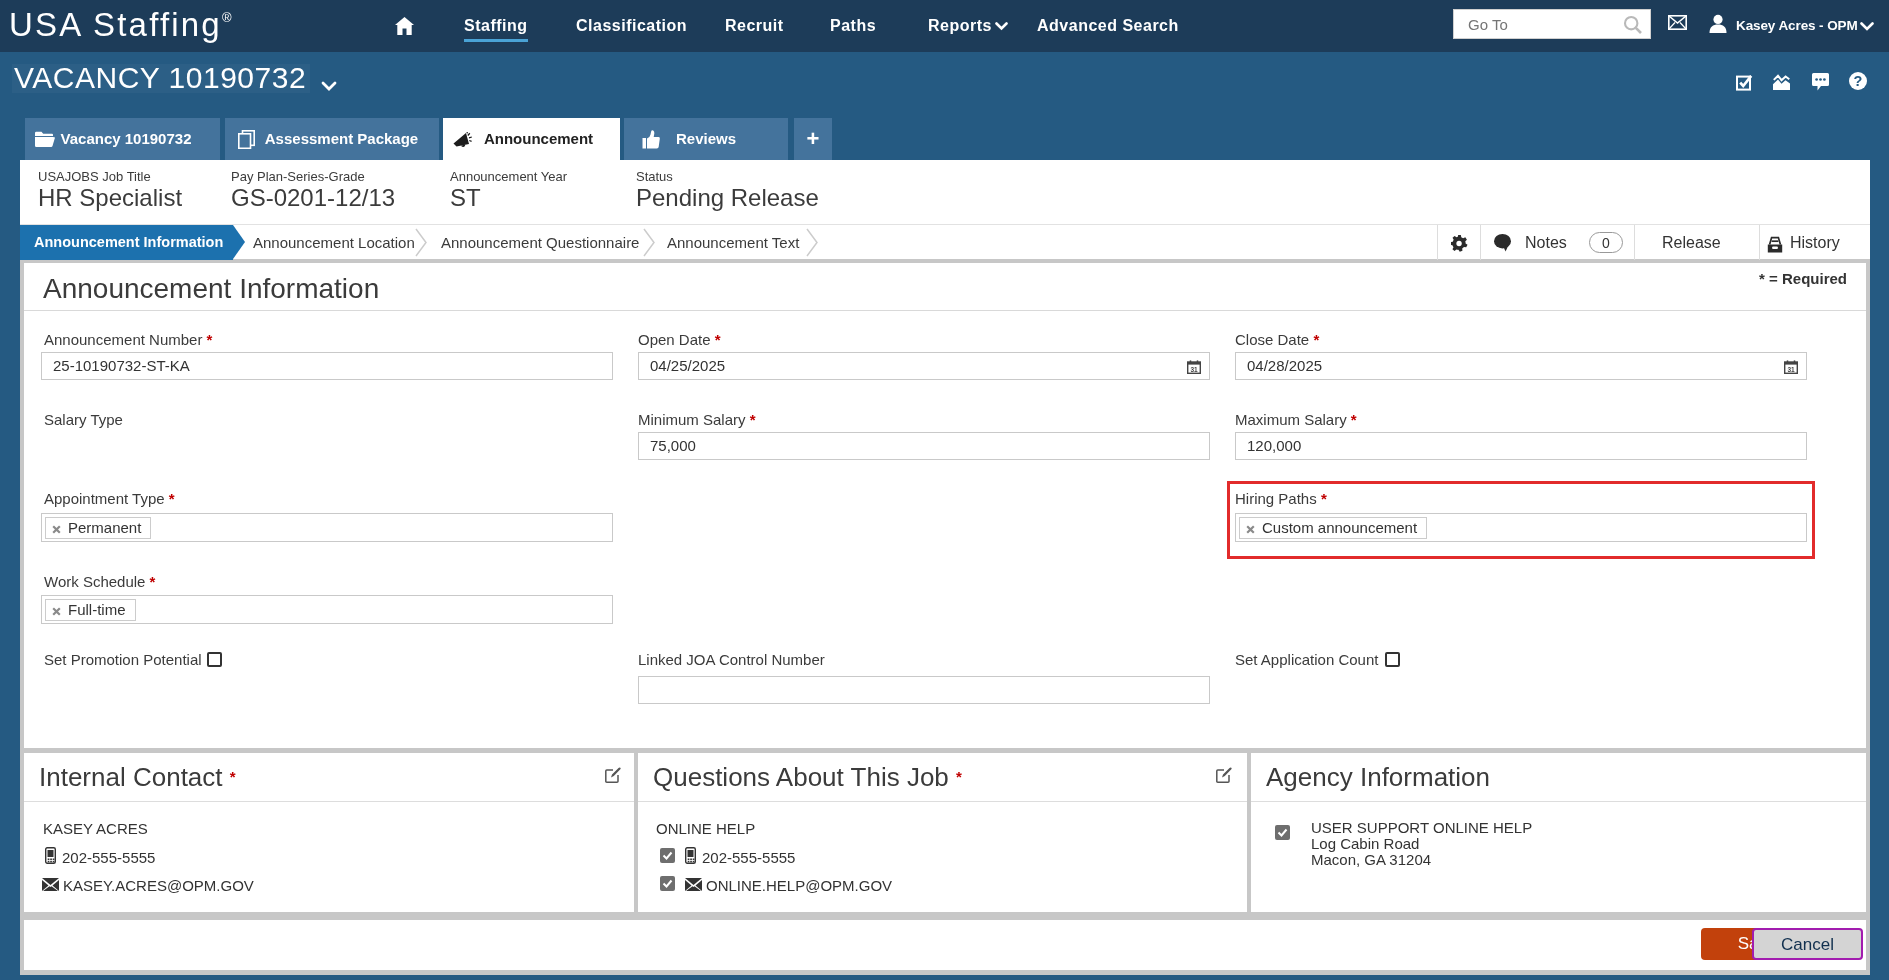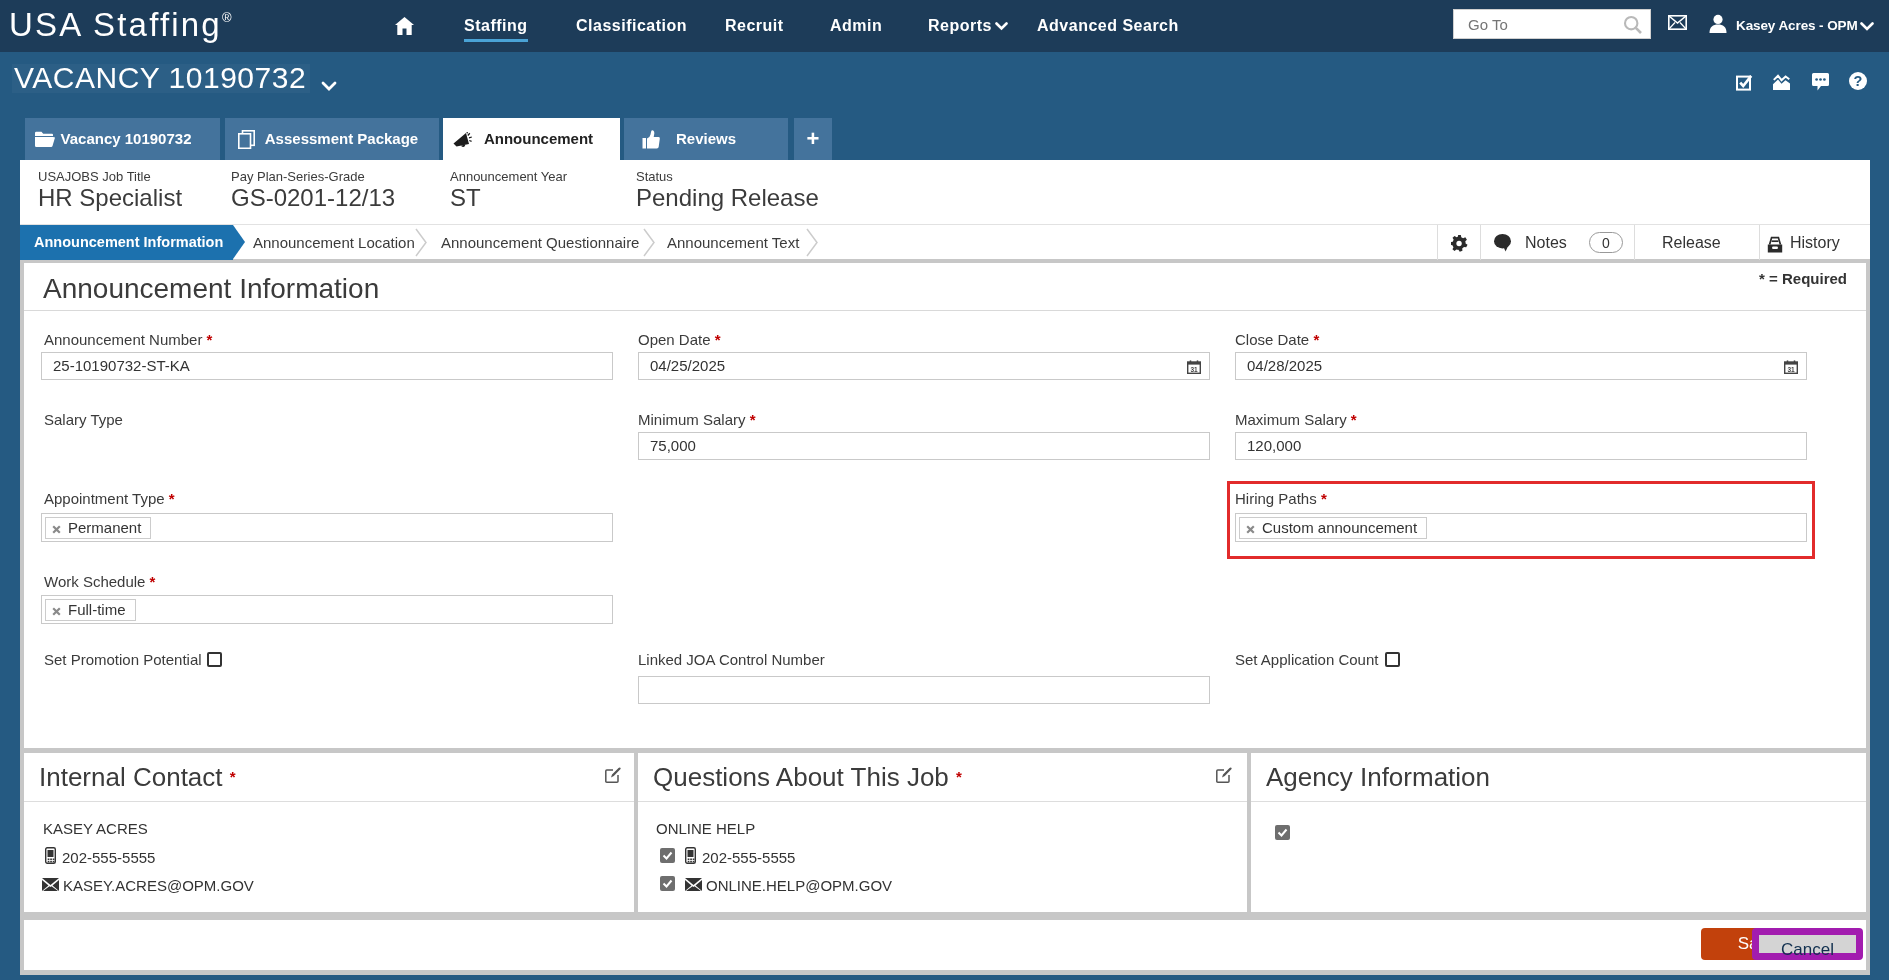--- a/index.html
+++ b/index.html
@@ -59,35 +59,35 @@
 .ptitle { position:absolute; left:15px; top:9px; font-size:26px; color:#3b3b3b; }
 .phr { position:absolute; left:0; top:48px; width:100%; height:1px; background:#ddd; }
 .ptext { font-size:15px; color:#333; position:absolute; }
 .gcheck { position:absolute; width:15px; height:15px; background:#6e6e6e; border-radius:2px; }
 .gcheck svg { position:absolute; left:1px; top:1px; }
 
 
 #footer { position:absolute; left:4px; top:760px; width:1842px; height:50px; background:#fff; }
 .btn { position:absolute; top:8px; height:32px; border-radius:4px; font-size:17px; text-align:center; line-height:32px; }
 #savebtn { left:1677px; width:112px; background:#c2410c; color:#fff; }
-#cancelbtn { left:1728px; width:111px; background:#d4d4d4; color:#11304f; border:7px solid #a21caf; line-height:30px; }
+#cancelbtn { left:1728px; width:111px; background:#d4d4d4; color:#11304f; border:2px solid #a21caf; line-height:30px; }
 </style>
 </head>
 <body>
 
 <div id="topnav">
   <div id="logo">USA Staffing<sup>®</sup></div>
   <svg class="abs" style="left:395px;top:17px" width="19" height="18" viewBox="0 0 19 18">
       <path d="M9.5 0 L19 8 L16.7 8 L16.7 18 L11.5 18 L11.5 11.5 L7.5 11.5 L7.5 18 L2.3 18 L2.3 8 L0 8 Z" fill="#fff"></path>
     </svg>
   <div class="navitem" style="left:464px">Staffing</div>
   <div id="nav-underline"></div>
   <div class="navitem" style="left:576px">Classification</div>
   <div class="navitem" style="left:725px">Recruit</div>
-  <div class="navitem" style="left:830px">Admin</div>
+  <div class="navitem" style="left:830px">Paths</div>
   <div class="navitem" style="left:928px">Reports</div>
   <svg class="abs" style="left:995px;top:22px" width="13" height="9" viewBox="0 0 13 9">
       <path d="M1.5 1.5 L6.5 6.5 L11.5 1.5" stroke="#fff" stroke-width="2.6" fill="none" stroke-linecap="round"></path>
     </svg>
   <div class="navitem" style="left:1037px">Advanced Search</div>
   <div id="goto">
       <span>Go To</span>
     <svg class="abs" style="right:7px;top:5px" width="20" height="20" viewBox="0 0 20 20">
         <circle cx="8.2" cy="8.2" r="6.2" stroke="#b9b9b9" stroke-width="2.1" fill="none"></circle>
         <line x1="12.8" y1="12.8" x2="18" y2="18" stroke="#b9b9b9" stroke-width="2.6"></line>
@@ -352,19 +352,20 @@
     <div class="ptext" style="left:68px;top:124px">ONLINE.HELP@OPM.GOV</div>
   </div>
   <div class="panel" style="left:1231px;width:615px">
     <div class="ptitle">Agency Information</div>
     <div class="phr"></div>
     <div class="gcheck" style="left:24px;top:72px">
         <svg width="13" height="13" viewBox="0 0 13 13">
           <path d="M2.5 6.5 L5.5 9.5 L10.5 3.5" stroke="#fff" stroke-width="2" fill="none"></path>
         </svg>
       </div>
+    <div class="ptext" style="left:60px;top:67px;line-height:16px">USER SUPPORT ONLINE HELP<br>Log Cabin Road<br>Macon, GA 31204</div>
   </div>
 
   <div id="footer">
     <div class="btn" id="savebtn">Save</div>
     <div class="btn" id="cancelbtn">Cancel</div>
   </div>
 </div>
 
 </body></html>

